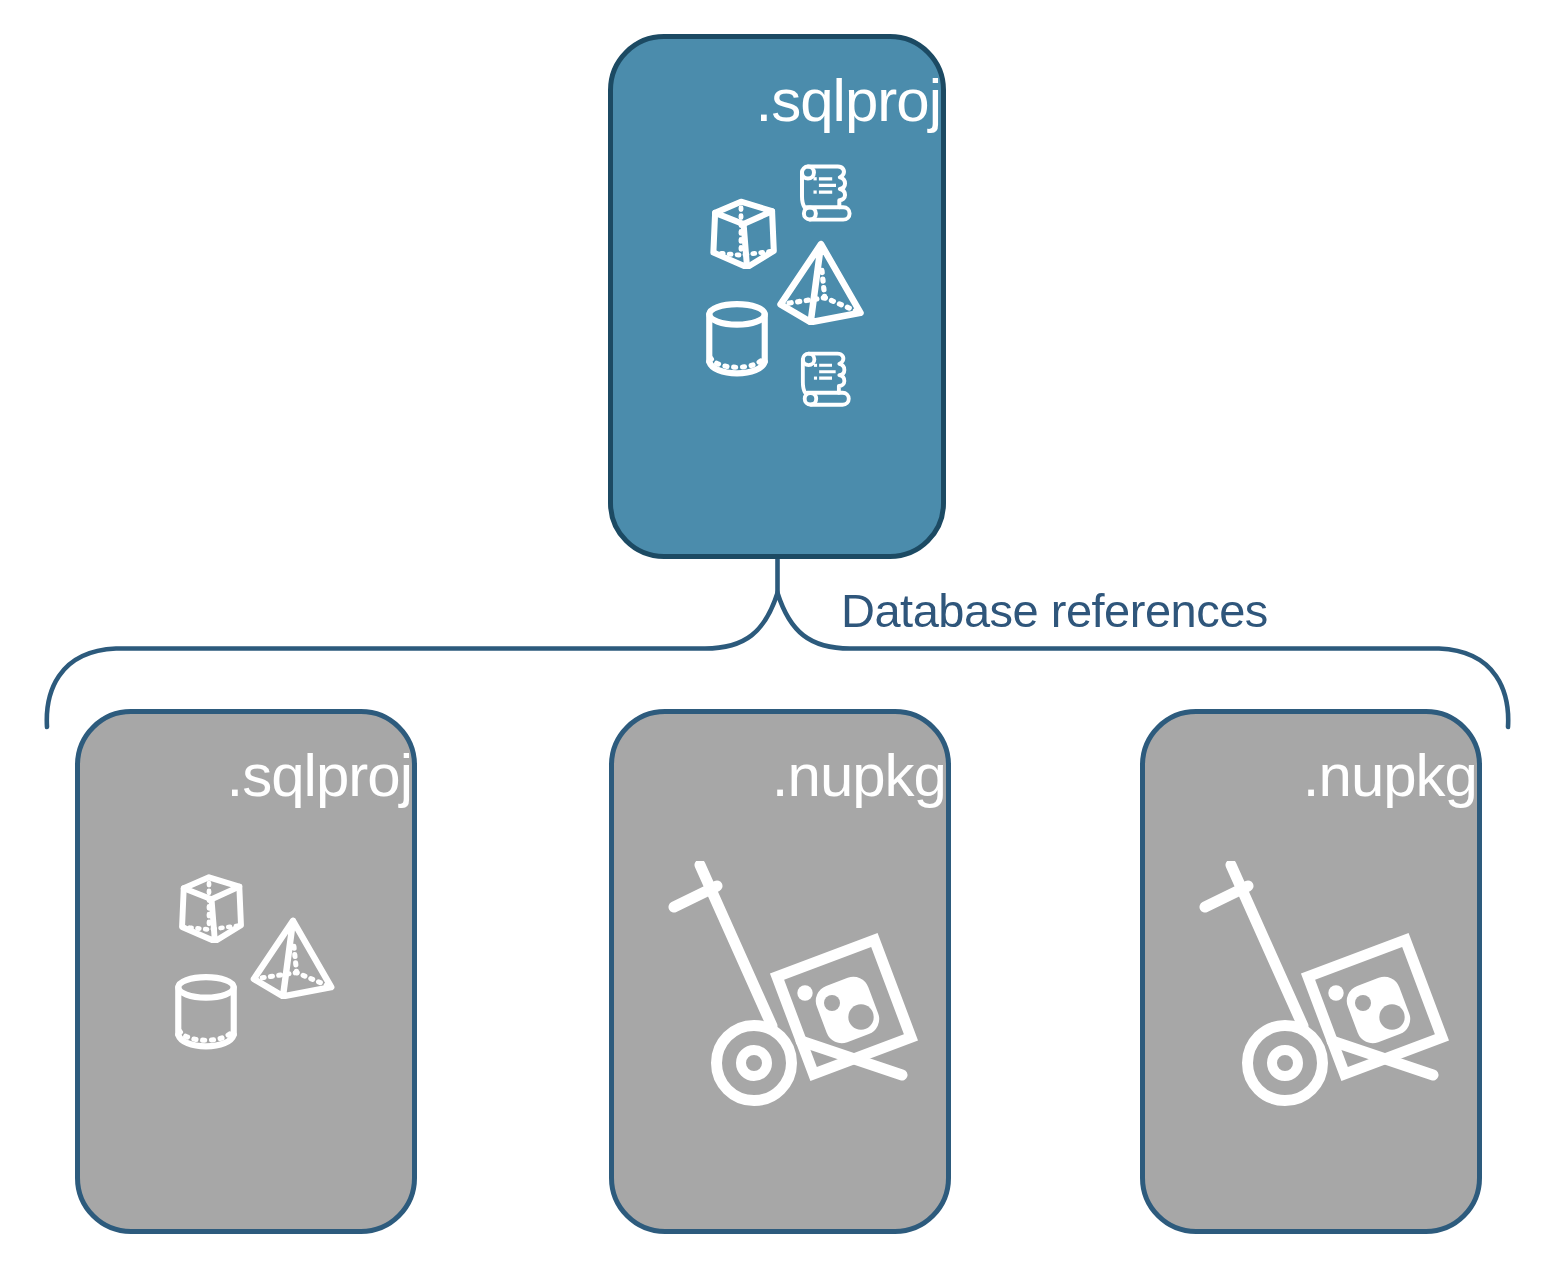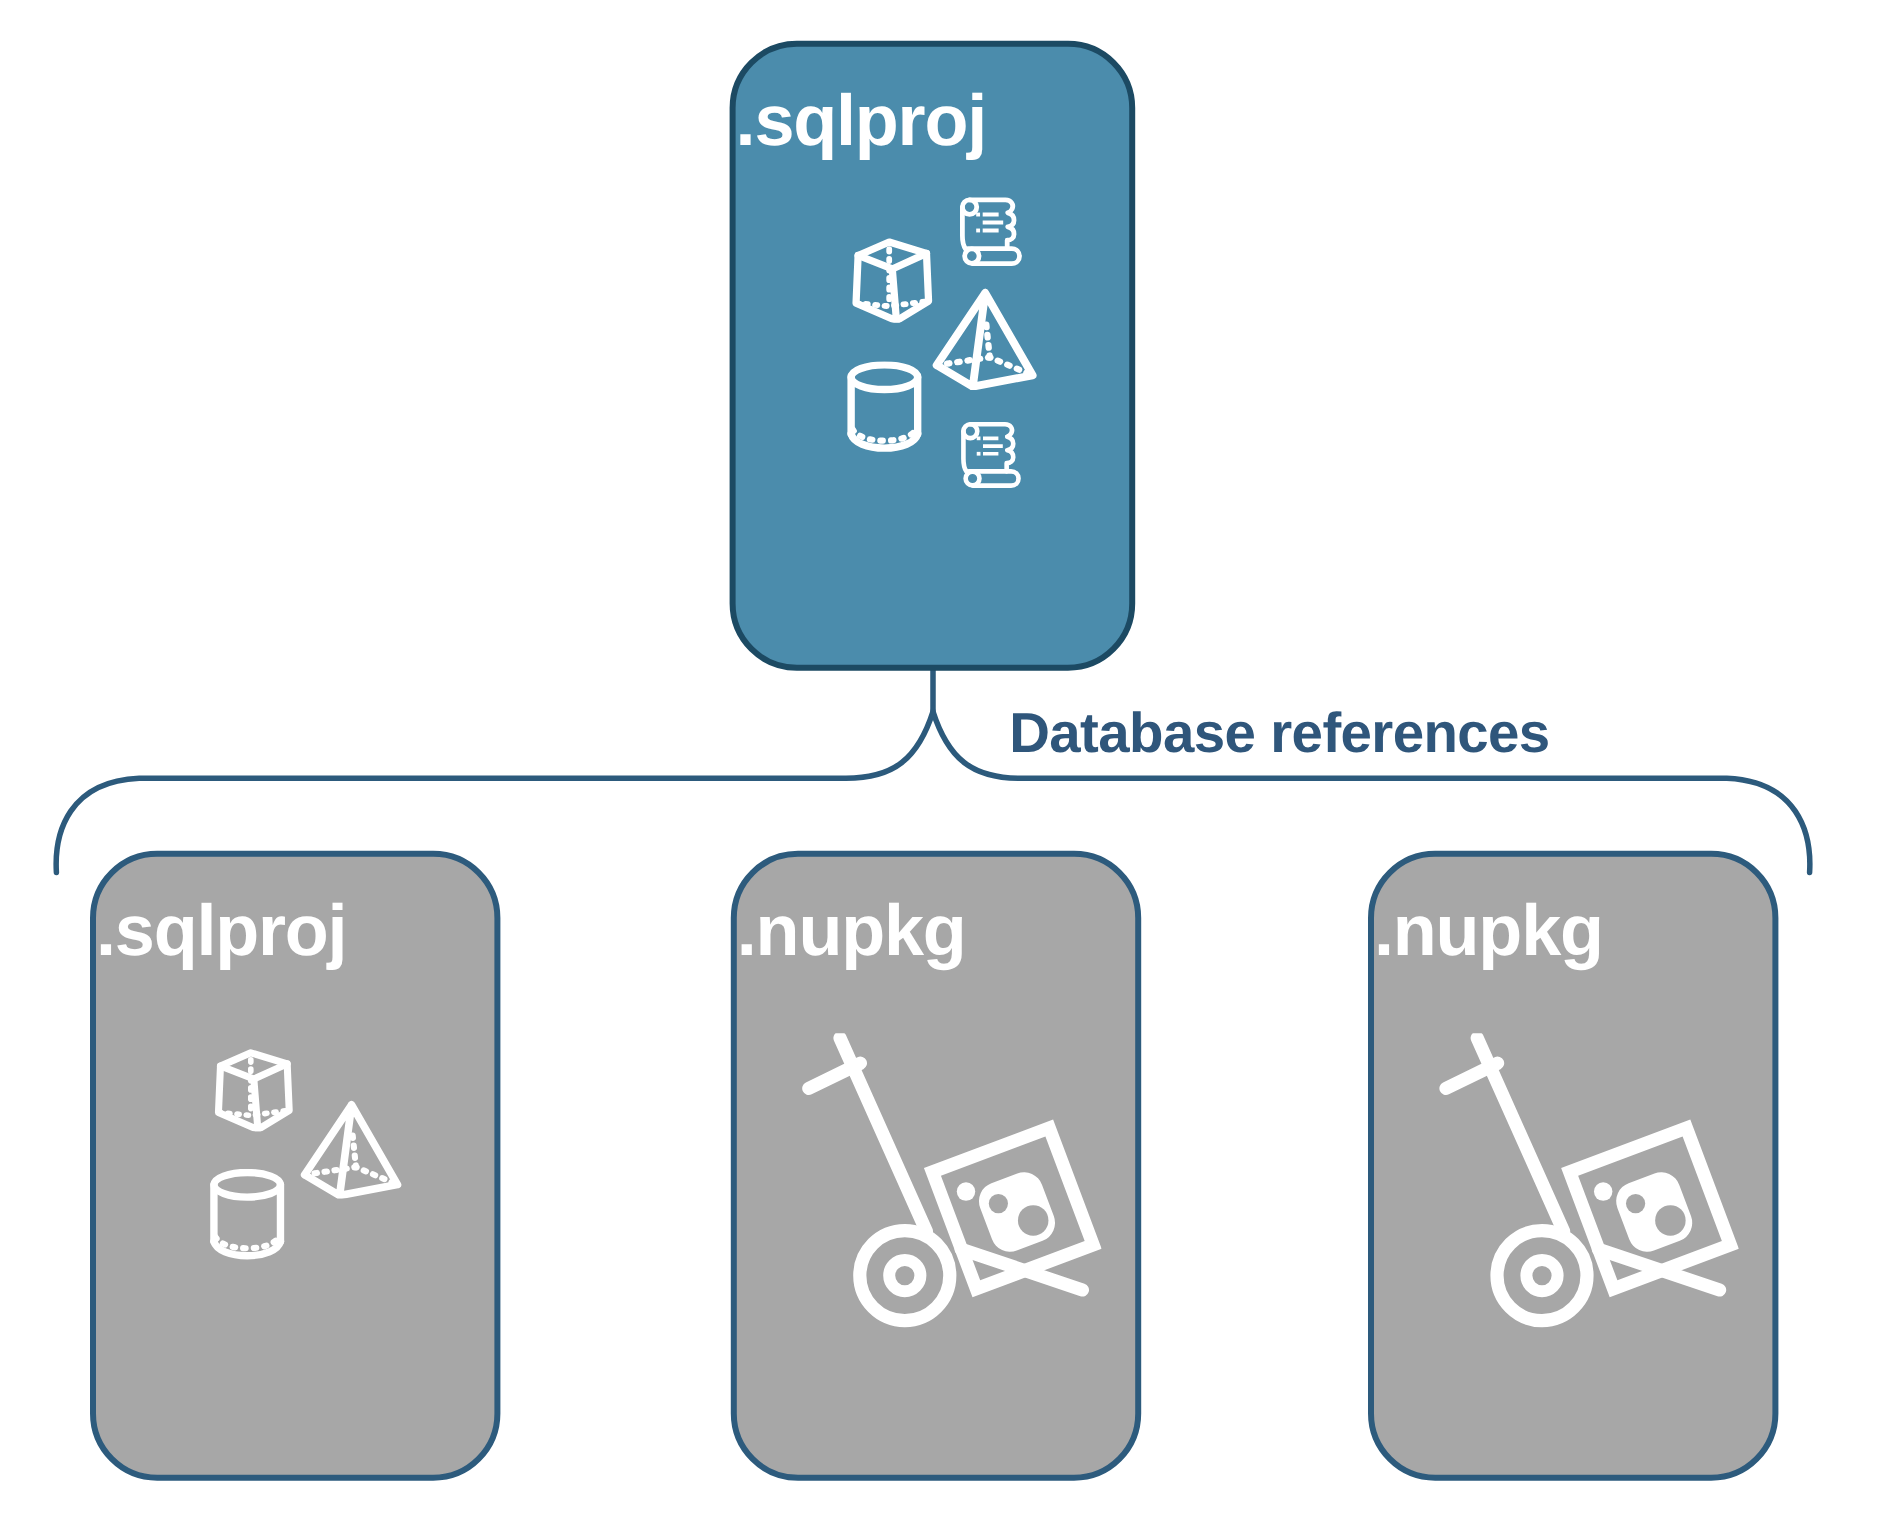--- a/index.html
+++ b/index.html
@@ -9,42 +9,42 @@
   }
   .box{
     position:absolute;box-sizing:border-box;
     border:5px solid #2d5b7d;border-radius:56px;
   }
   .box-root{left:608px;top:34px;width:338px;height:525px;background:#4b8cac;border-color:#1c4a63;}
   .box-c0{left:75px; top:709px;width:342px;height:525px;background:#a7a7a7;}
   .box-c1{left:609px;top:709px;width:342px;height:525px;background:#a7a7a7;}
   .box-c2{left:1140px;top:709px;width:342px;height:525px;background:#a7a7a7;}
   .box-title{
-    text-align:left;padding-top:30px;
-    font-size:60px;font-weight:bold;letter-spacing:-1px;color:#ffffff;line-height:1.05;
+    text-align:right;padding-top:30px;
+    font-size:60px;font-weight:normal;letter-spacing:-1px;color:#ffffff;line-height:1.05;
   }
   .ic{position:absolute;display:block;}
   
   .r-cube{left:84px;top:148px;width:88px;height:82px;}
   .r-scroll1{left:185px;top:124px;width:57px;height:61px;}
   .r-pyramid{left:155px;top:192px;width:106px;height:94px;}
   .r-cylinder{left:91px;top:262px;width:66px;height:76px;}
   .r-scroll2{left:186px;top:311px;width:55px;height:59px;}
   
   .c-cube{left:86px;top:149px;width:86px;height:80px;}
   .c-pyramid{left:162px;top:194px;width:102px;height:91px;}
   .c-cylinder{left:93px;top:260px;width:66px;height:76px;}
   
   .c-dolly{left:54px;top:147px;width:250px;height:250px;}
   
   .connector{position:absolute;left:0;top:0;width:1566px;height:1274px;pointer-events:none;}
   .connector path{stroke:#2c5a7c;stroke-width:4.6;fill:none;stroke-linecap:round;}
   .connector-label{
     position:absolute;left:841px;top:583px;
-    font-size:47px;font-weight:bold;color:#2f567b;white-space:nowrap;letter-spacing:-0.5px;
+    font-size:47px;font-weight:normal;color:#2f567b;white-space:nowrap;letter-spacing:-0.5px;
   }
   .defs-holder{position:absolute;width:0;height:0;overflow:hidden;}
 </style>
 </head>
 <body>
 
 <svg class="defs-holder" aria-hidden="true">
   <defs>
     <symbol id="sym-cube" viewBox="0 0 100 95">
       <g stroke="#fff" fill="none" stroke-width="7" stroke-linejoin="round" stroke-linecap="round">

